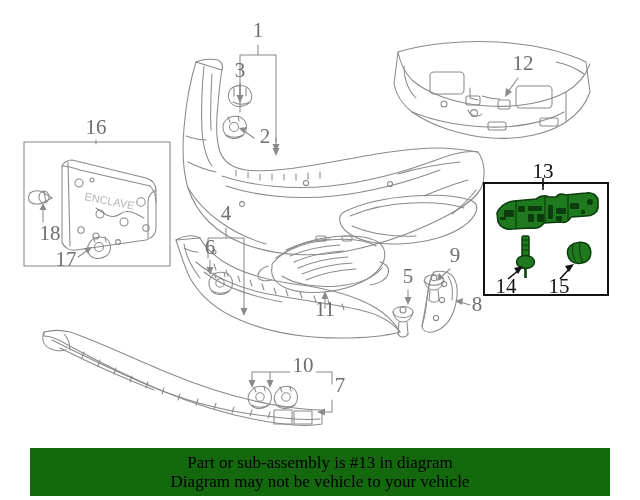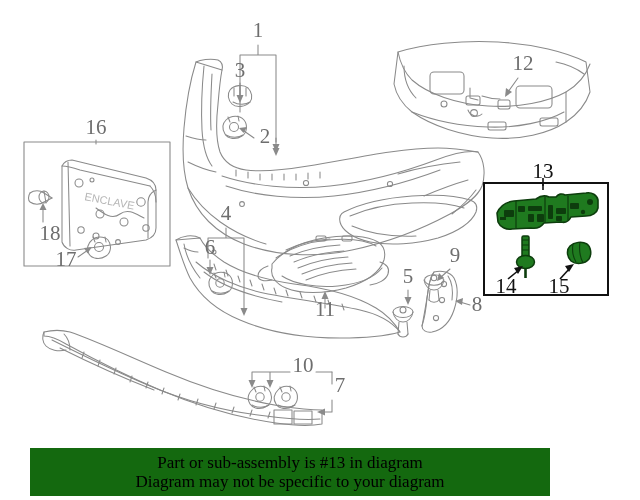--- a/index.html
+++ b/index.html
@@ -16,21 +16,21 @@
   .callout{
     font-family:"Liberation Serif", serif;
     font-size:21px;
     fill:#6e6e6e;
   }
   .callout.hl{ fill:#111111; }
 
   .banner{
     position:absolute;
     left:30px; top:448px;
-    width:520px; height:48px;
+    width:580px; height:48px;
     background:#14690f;
     display:flex;
     flex-direction:column;
     align-items:center;
     justify-content:center;
     line-height:1.12;
   }
   .banner div{
     color:#000000;
     font-family:"Liberation Serif", serif;
@@ -414,16 +414,16 @@
       <text class="callout hl" x="506" y="293" text-anchor="middle">14</text>
       <text class="callout hl" x="559" y="293" text-anchor="middle">15</text>
       <text class="callout" x="96" y="134" text-anchor="middle">16</text>
       <text class="callout" x="66" y="266" text-anchor="middle">17</text>
       <text class="callout" x="50" y="240" text-anchor="middle">18</text>
     </g>
   </svg>
 
   <div class="banner">
     <div>Part or sub-assembly is #13 in diagram</div>
-    <div>Diagram may not be specific to your diagram</div>
+    <div>Diagram may not be vehicle to your vehicle</div>
   </div>
 
 </div>
 
 </body></html>

